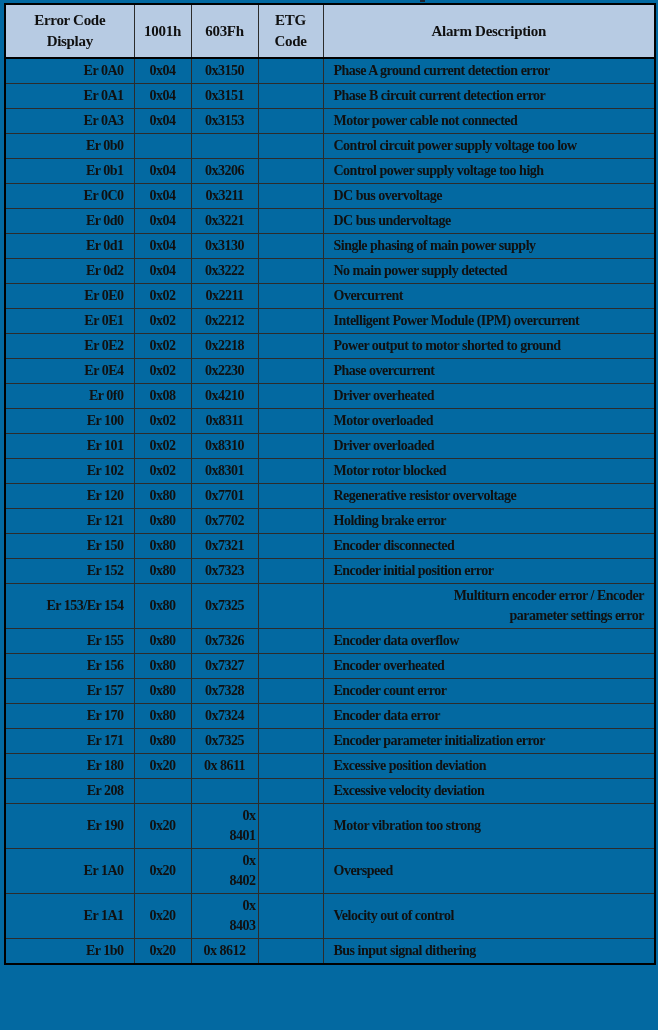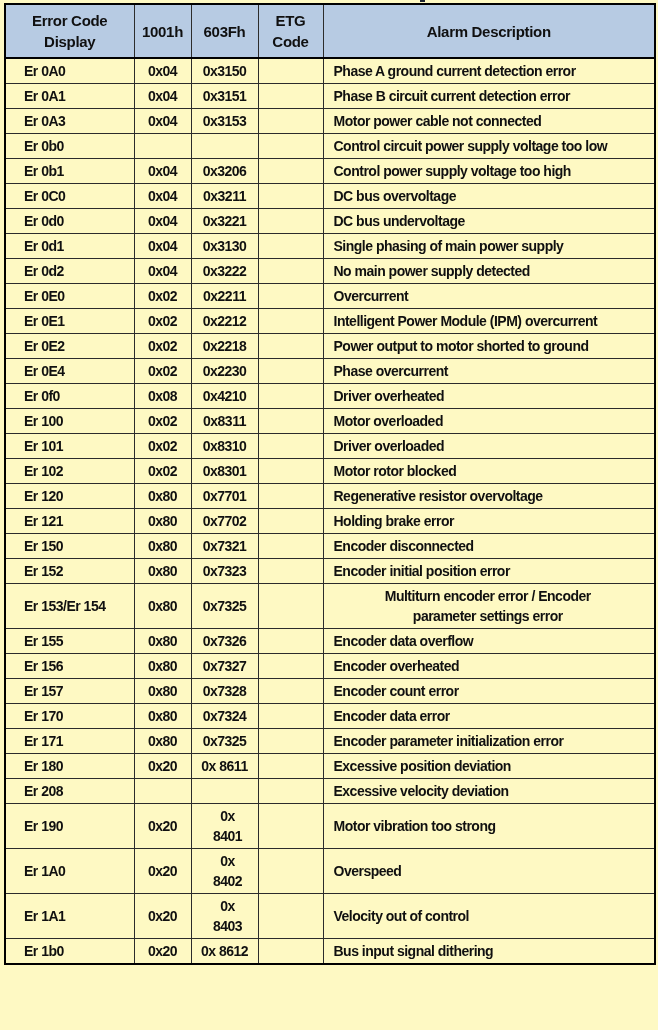--- a/index.html
+++ b/index.html
@@ -1,21 +1,21 @@
 <!DOCTYPE html>
 <html style="--header-bg: #b7cbe3;"><head>
 <meta charset="utf-8">
 <style>
   html,body{margin:0;padding:0;background:#ffffff;}
   .page{
     position:relative;
     width:658px;height:1030px;
-    background:#fef9c3;
+    background:#0369a1;
     overflow:hidden;
-    font-family:Liberation Sans, sans-serif;
+    font-family:Liberation Serif, serif;
     font-weight:bold;
     color:#101010;
     -webkit-font-smoothing:antialiased;
   }
   .caption-fragment{
     position:absolute;left:420px;top:0;width:5px;height:2px;
     background:#1d2430;
   }
   table.err{
     position:absolute;left:4px;top:3px;
@@ -38,24 +38,24 @@
     line-height:21px;
     padding:5px 2px;
     border-bottom:2px solid #000000;
   }
   td{
     font-size:14px;
     line-height:20px;
     padding:2px 10px;
     letter-spacing:-0.5px;
   }
-  td.col0{text-align:left;padding-left:18px;}
+  td.col0{text-align:right;padding-left:25px;}
   td.col1,td.col2,td.col3{text-align:center;padding-left:2px;padding-right:2px;}
   td.col4{text-align:justify;}
-  td.wrapped{text-align:center;padding-left:8px;}
+  td.wrapped{text-align:right;padding-left:8px;}
 </style>
 </head>
 <body>
 
 <div class="page">
   <div class="caption-fragment"></div>
   <table class="err">
     <colgroup>
       <col style="width:129px">
       <col style="width:57px">

